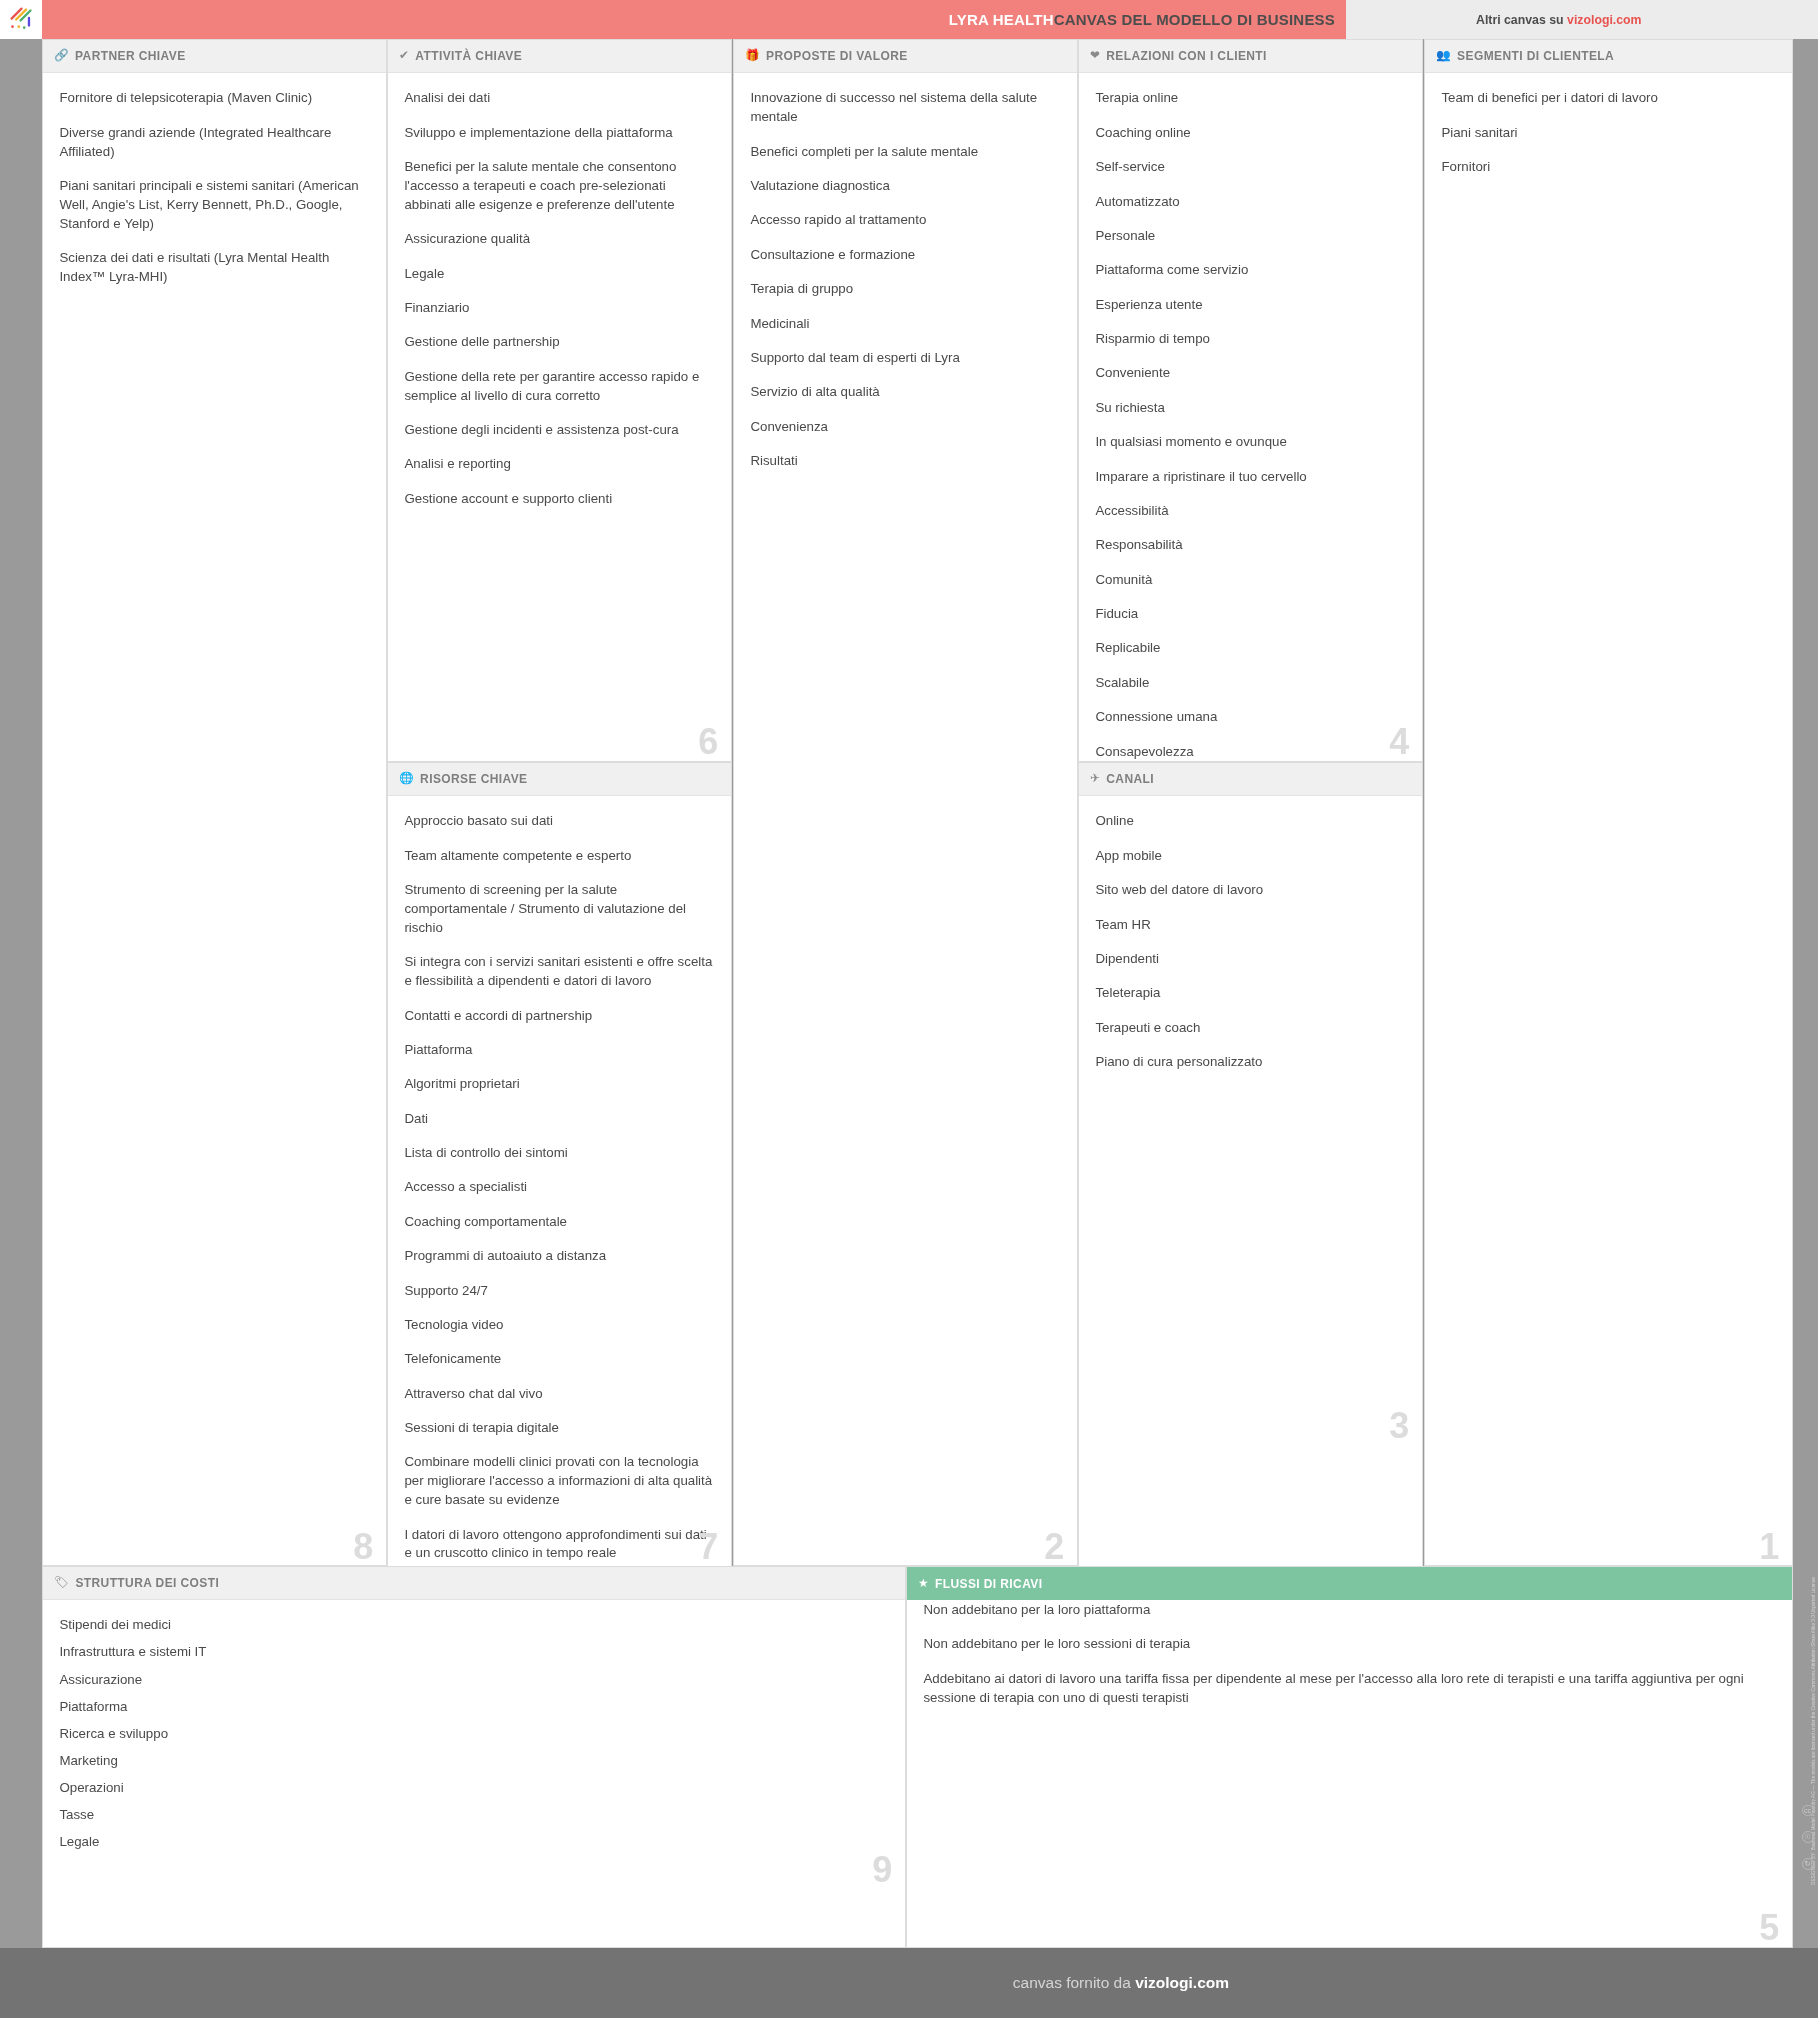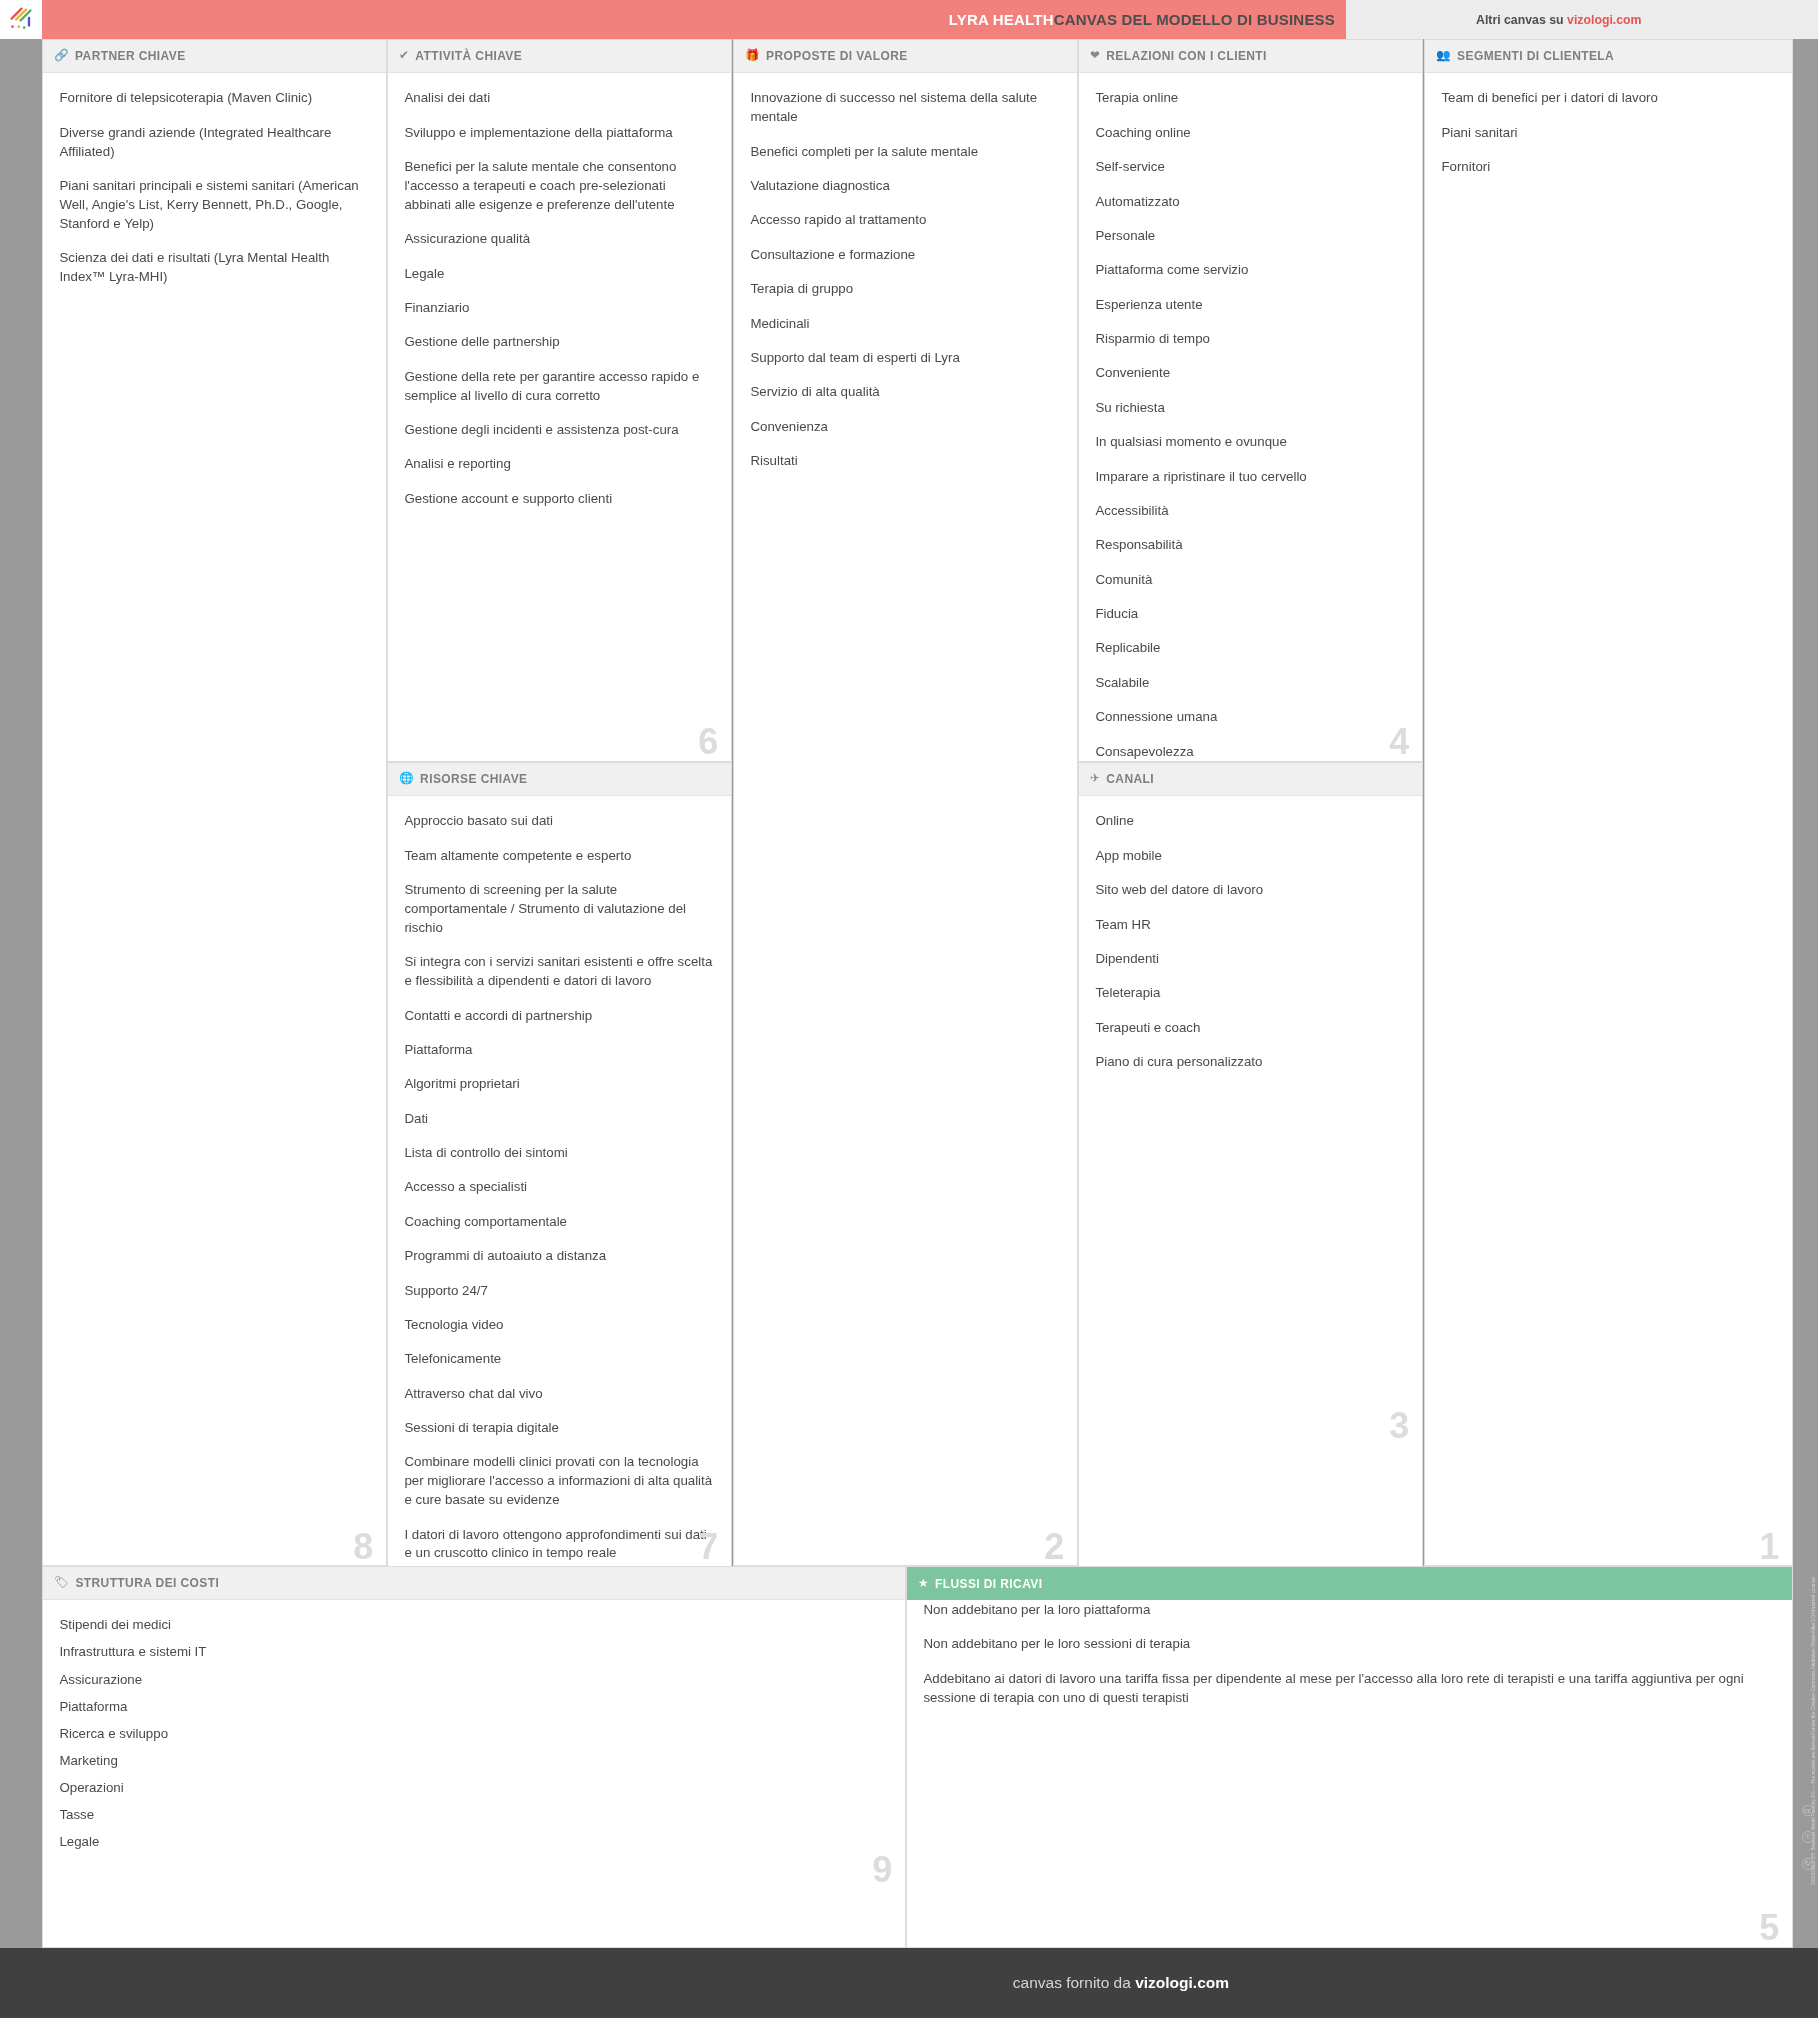--- a/index.html
+++ b/index.html
@@ -116,21 +116,21 @@
   #b-segments  { left: 1382px; top: 0px;    width: 369px;  height: 1527px; }
   #b-costs     { left: 0px;    top: 1527px; width: 864px;  height: 382px;  }
   #b-revenue   { left: 864px;  top: 1527px; width: 887px;  height: 382px;  }
 
   #b-revenue .blk-body { padding-top: 1px; }
 
   
   .footer {
     position: absolute; left: 0; bottom: 0;
     width: 1818px; height: 70px;
-    background: #404040;
+    background: #737373;
     display: flex; align-items: center; justify-content: flex-end;
     padding-right: 589px;
   }
   .footer .ftxt { font-size: 15.5px; color: #d5d5d5; white-space: nowrap; }
   .footer .ftxt b { color: #ffffff; font-weight: bold; }
 
   
   .vstrip {
     position: absolute; right: 0; top: 39px;
     width: 25.5px; height: 1909px;

